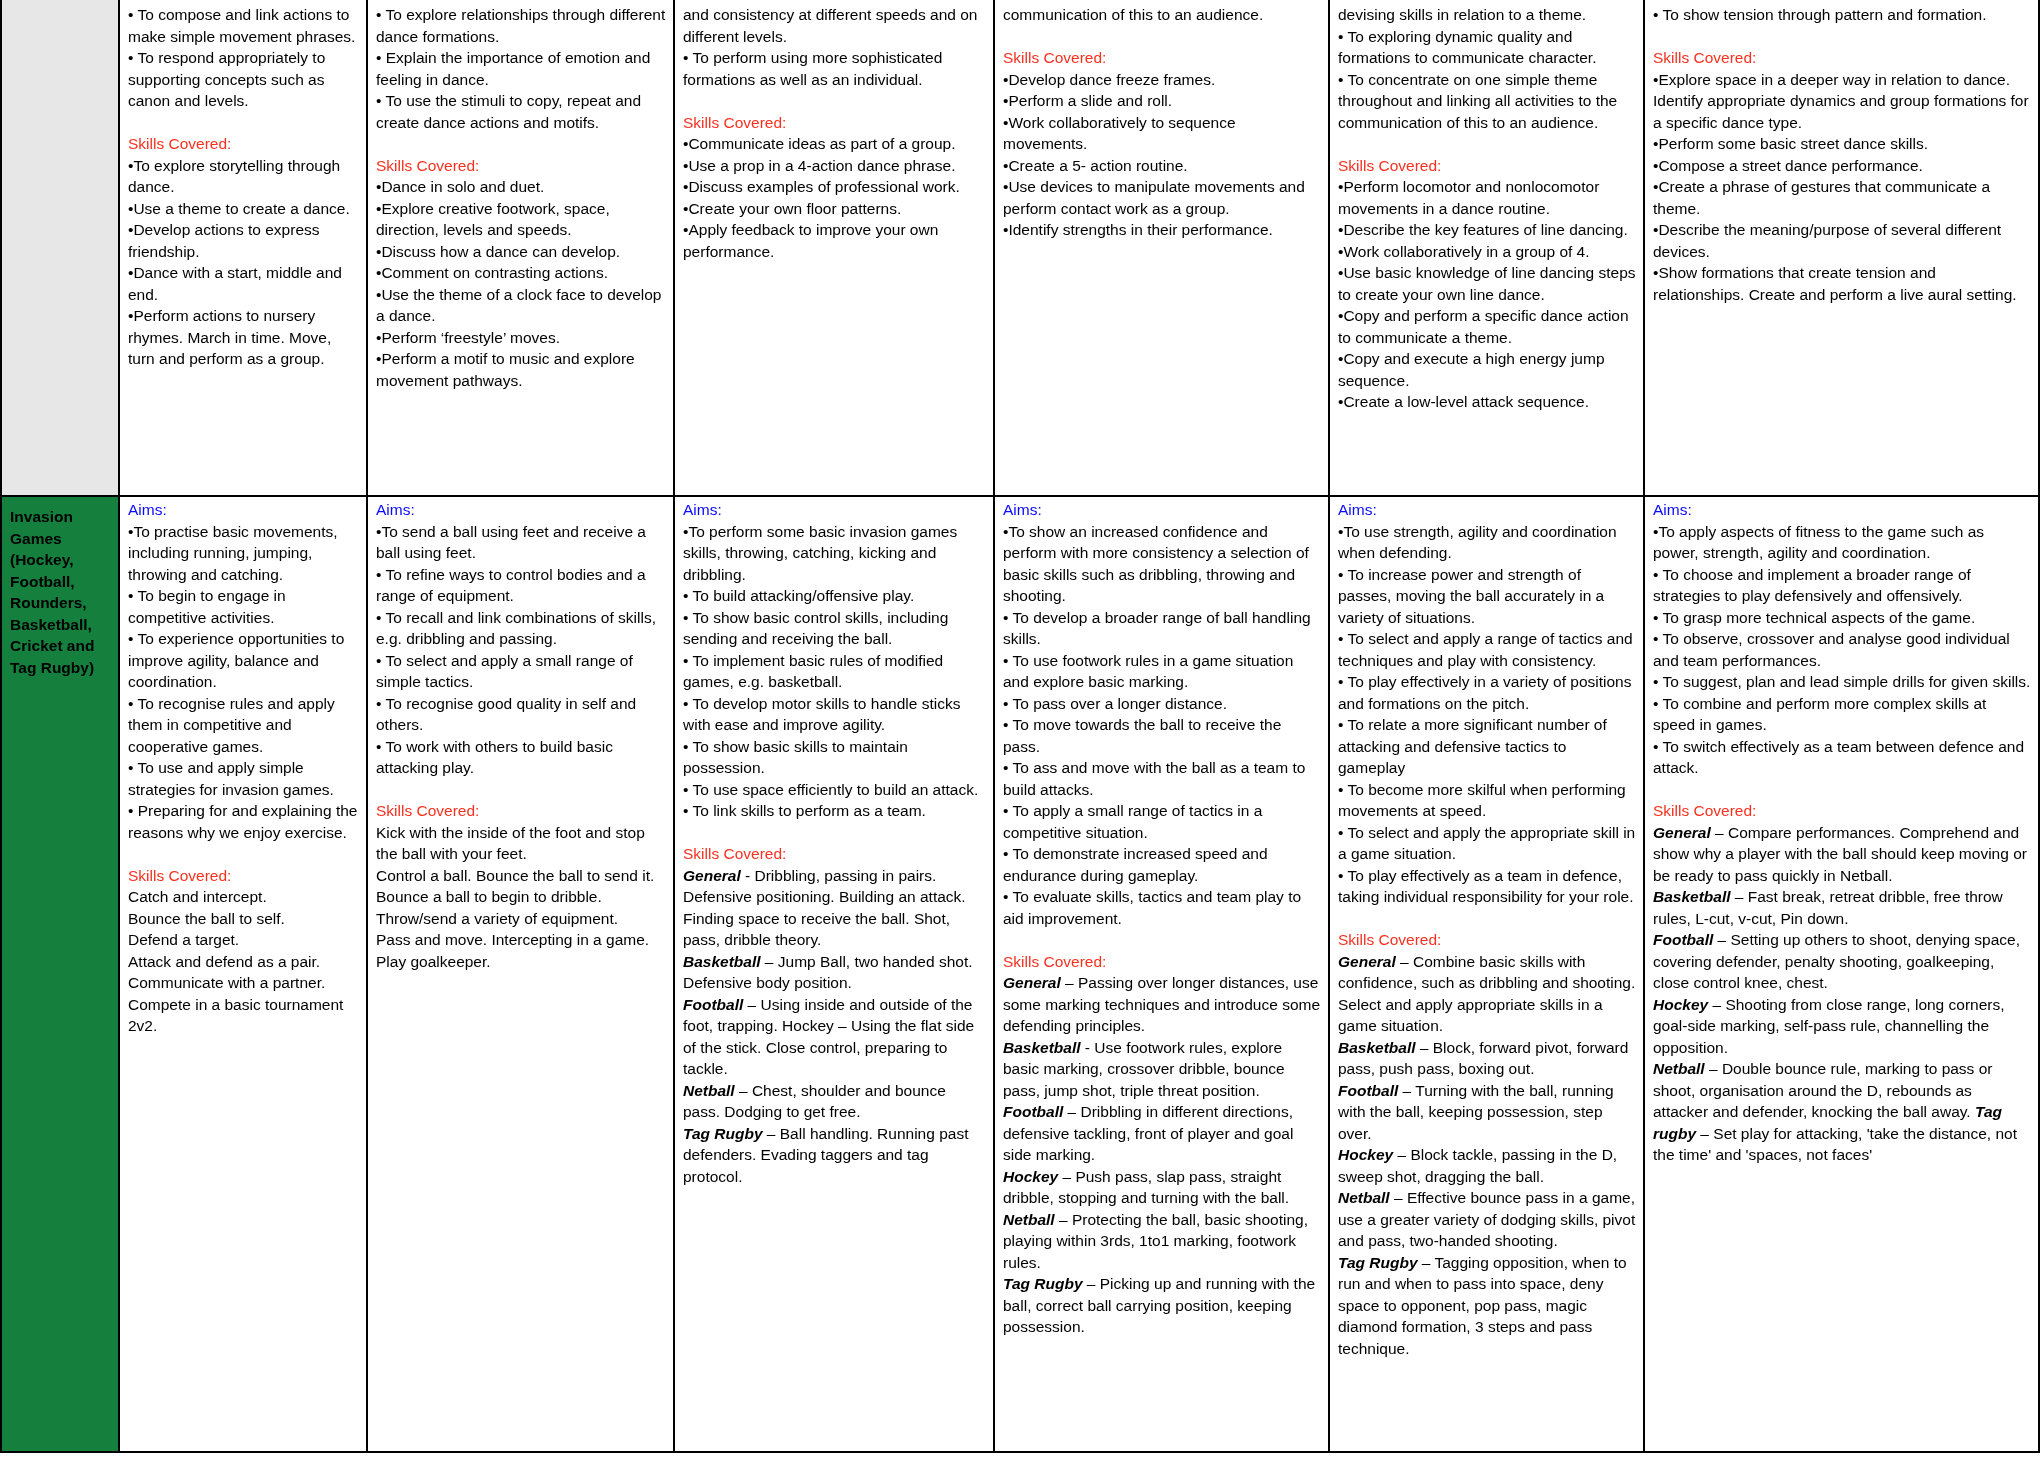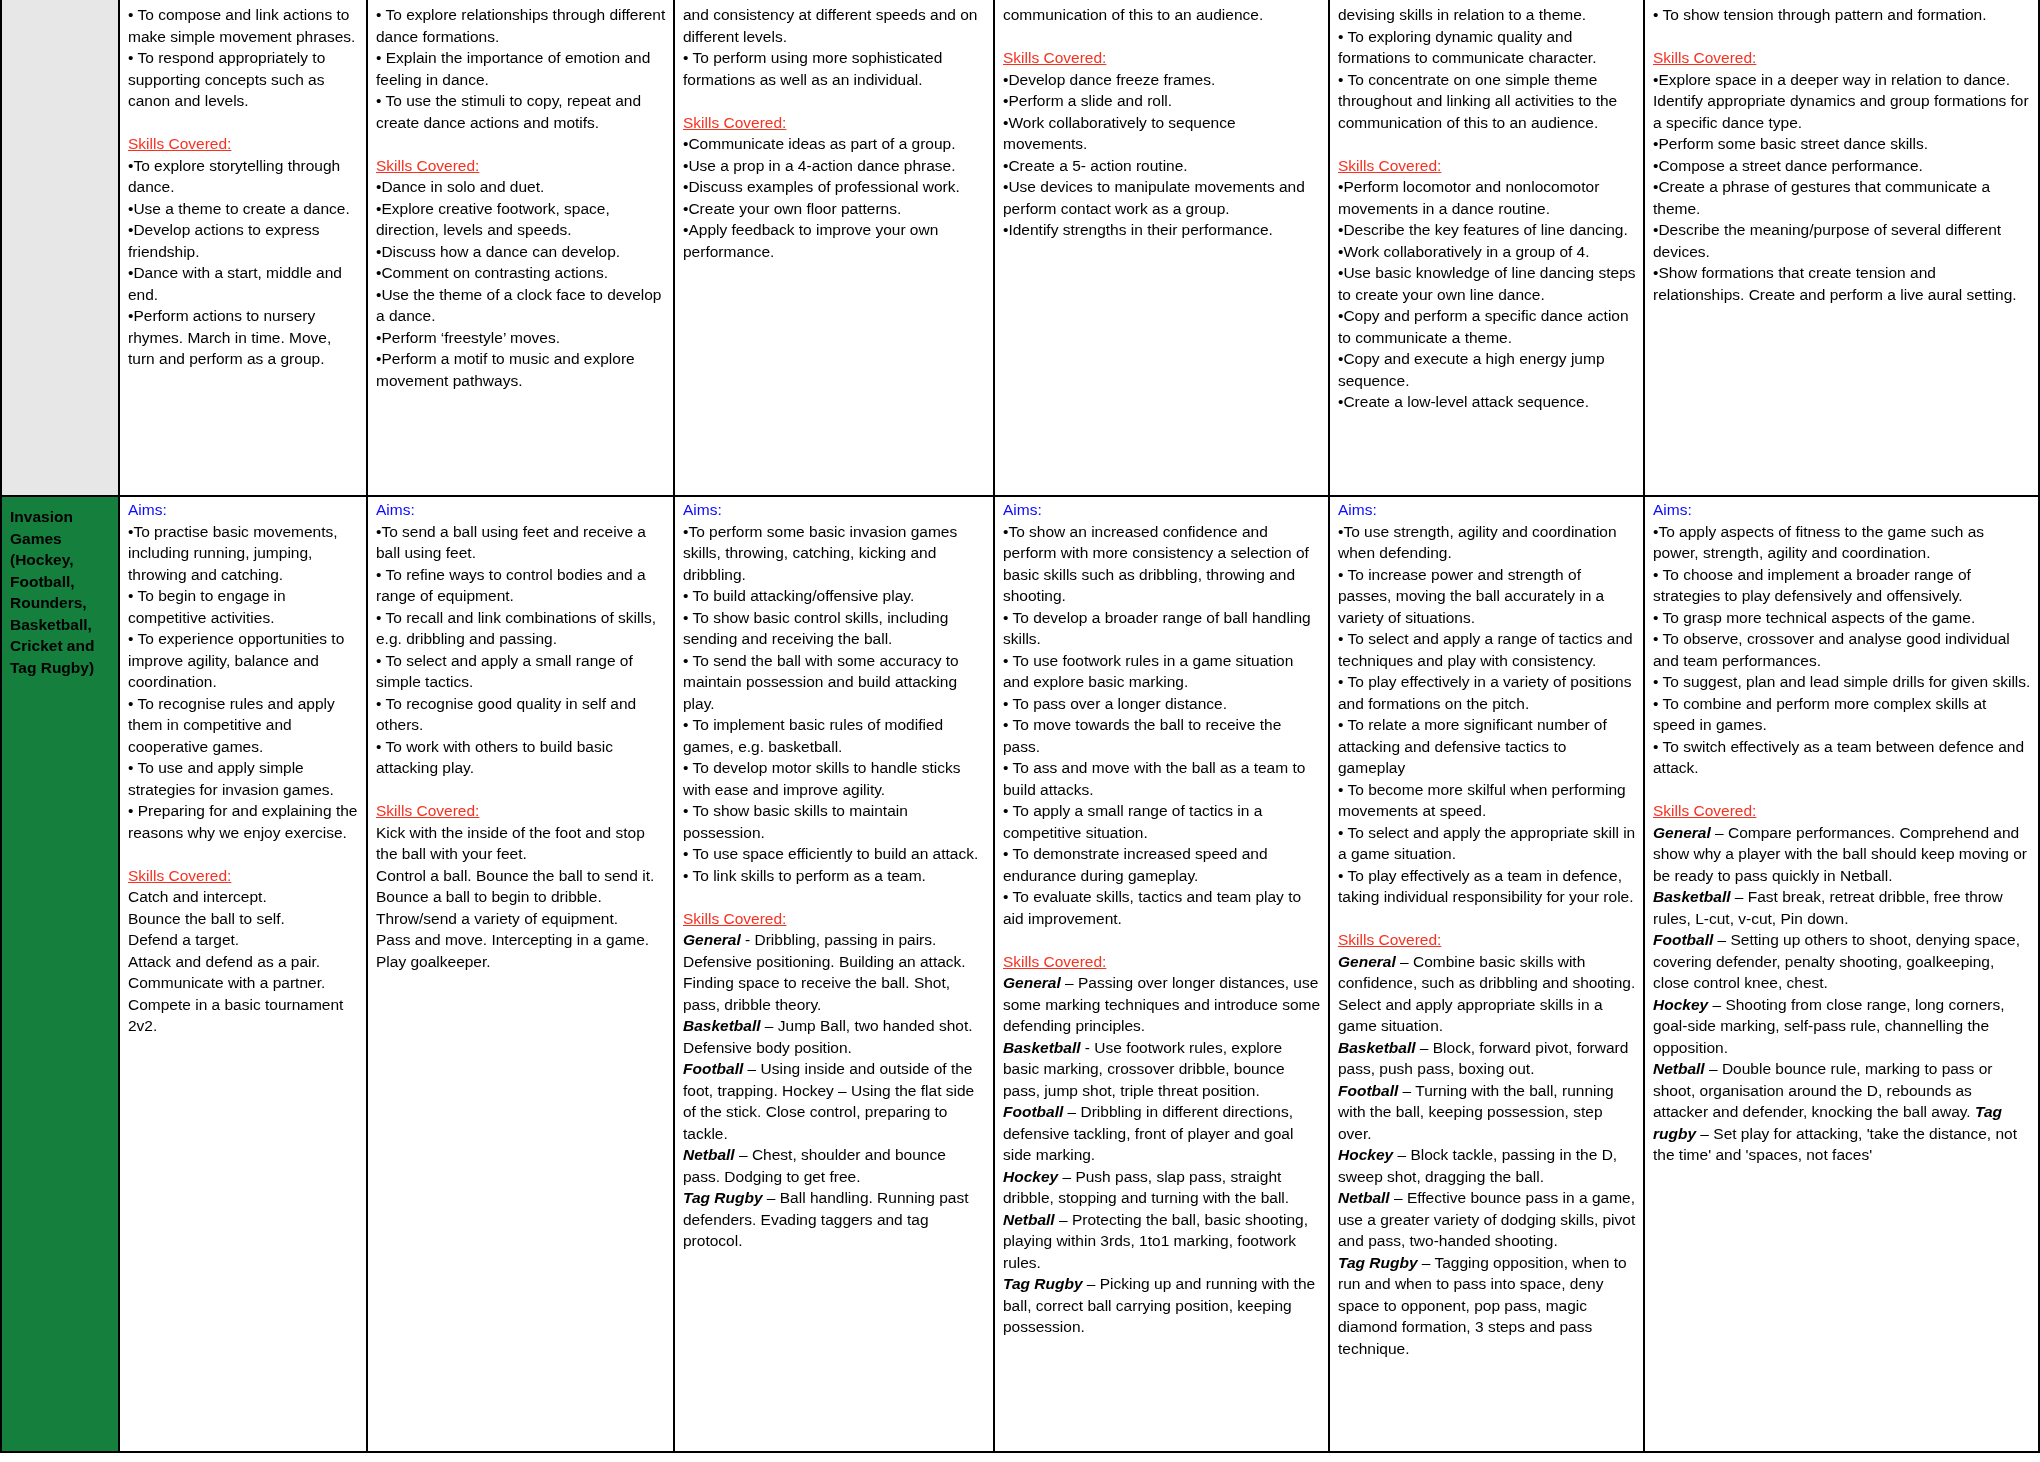--- a/index.html
+++ b/index.html
@@ -10,21 +10,21 @@
        grid-template-columns:118px 248px 307px 320px 335px 315px 395px;
        grid-template-rows:497px 956px;
        width:1712px;box-sizing:border-box;border-left:2px solid #000;}
   .cell{box-sizing:border-box;border-right:2px solid #000;border-bottom:2px solid #000;
         padding:4px 7px 4px 8px;overflow:hidden;}
   .row2{padding-top:2px;}
   .hdr{background:#e8e7e7;font-weight:bold;padding-top:9px;}
   .para{margin:0;}
   .para.gap{white-space:pre;}
   .para.aims{color:var(--aims-color,#0a0afe);}
-  .para.skills{color:var(--skills-color,#f73120);text-decoration:underline;}
+  .para.skills{color:var(--skills-color,#f73120);}
   b,.b{font-weight:bold;font-style:italic;}
 </style>
 </head>
 <body>
 
 <div class="tbl">
   <div class="cell hdr" style="background: rgb(232, 231, 231);"></div>
   <div class="cell row1">
       <div class="para">• To compose and link actions to make simple movement phrases.</div>
       <div class="para">• To respond appropriately to supporting concepts such as canon and levels.</div>
@@ -131,21 +131,20 @@
       <div class="para">Bounce a ball to begin to dribble.</div>
       <div class="para">Throw/send a variety of equipment.</div>
       <div class="para">Pass and move. Intercepting in a game.</div>
       <div class="para">Play goalkeeper.</div>
     </div>
   <div class="cell row2">
       <div class="para aims">Aims:</div>
       <div class="para">•To perform some basic invasion games skills, throwing, catching, kicking and dribbling.</div>
       <div class="para">• To build attacking/offensive play.</div>
       <div class="para">• To show basic control skills, including sending and receiving the ball.</div>
-      <div class="para">• To send the ball with some accuracy to maintain possession and build attacking play.</div>
       <div class="para">• To implement basic rules of modified games, e.g. basketball.</div>
       <div class="para">• To develop motor skills to handle sticks with ease and improve agility.</div>
       <div class="para">• To show basic skills to maintain possession.</div>
       <div class="para">• To use space efficiently to build an attack.</div>
       <div class="para">• To link skills to perform as a team.</div>
       <div class="para gap">&nbsp;</div>
       <div class="para skills">Skills Covered:</div>
       <div class="para"><span class="b">General</span><span> - Dribbling, passing in pairs. Defensive positioning. Building an attack. Finding space to receive the ball. Shot, pass, dribble theory.</span></div>
       <div class="para"><span class="b">Basketball</span><span> – Jump Ball, two handed shot. Defensive body position.</span></div>
       <div class="para"><span class="b">Football</span><span> – Using inside and outside of the foot, trapping. Hockey – Using the flat side of the stick. Close control, preparing to tackle.</span></div>

